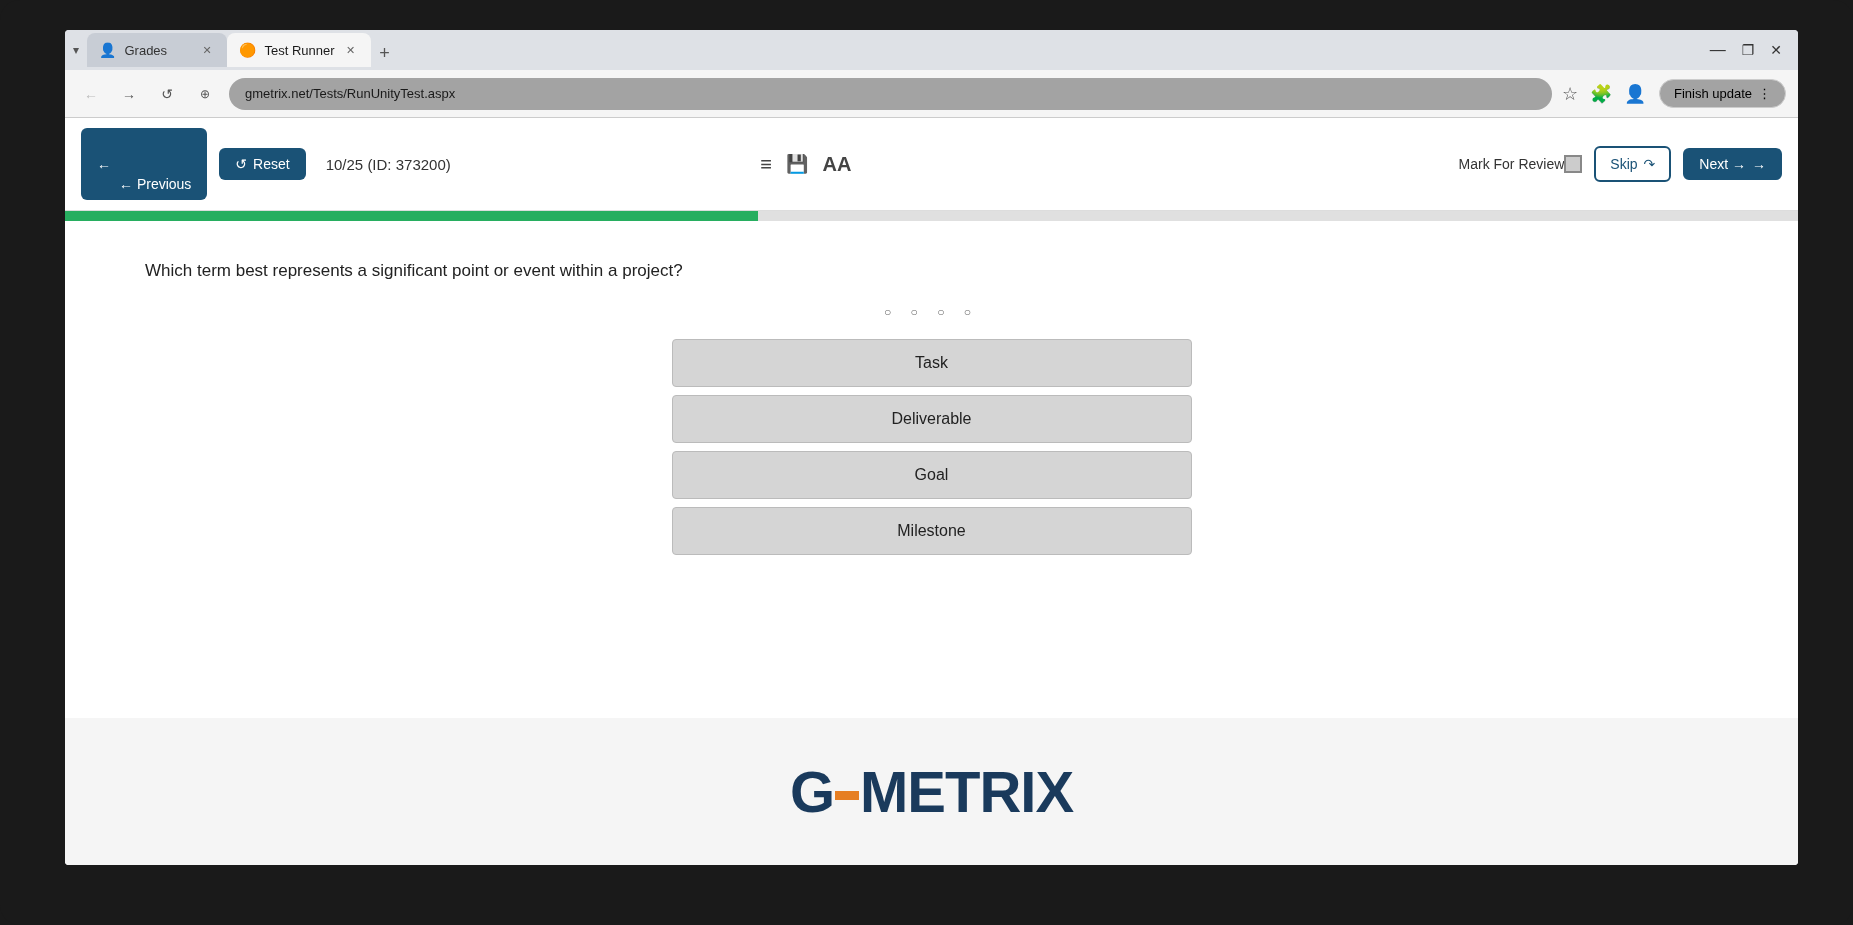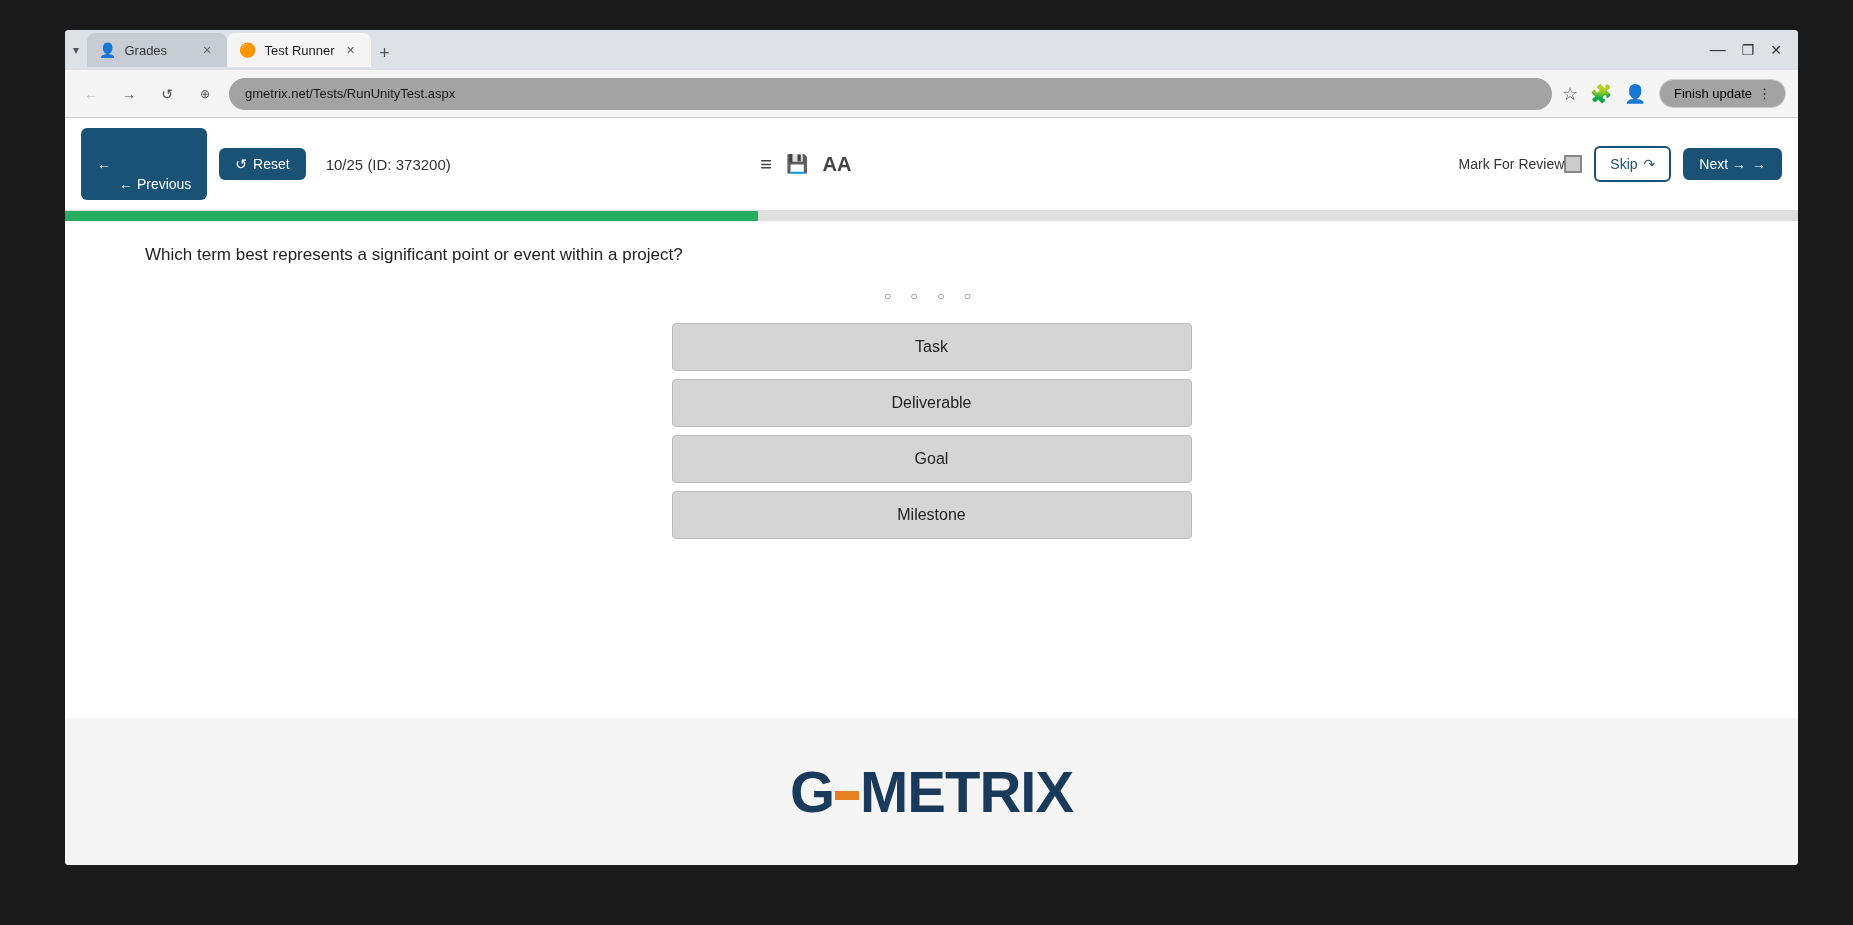--- a/index.html
+++ b/index.html
@@ -246,21 +246,21 @@
     }
 
     .progress-bar-fill {
       background: #27ae60;
       height: 100%;
       width: 40%;
     }
 
     
     .question-area {
-      padding: 24px 80px;
+      padding: 40px 80px;
       flex: 1;
       background: white;
     }
 
     .question-text {
       font-size: 17px;
       color: #222;
       margin-bottom: 24px;
       font-weight: 400;
     }

